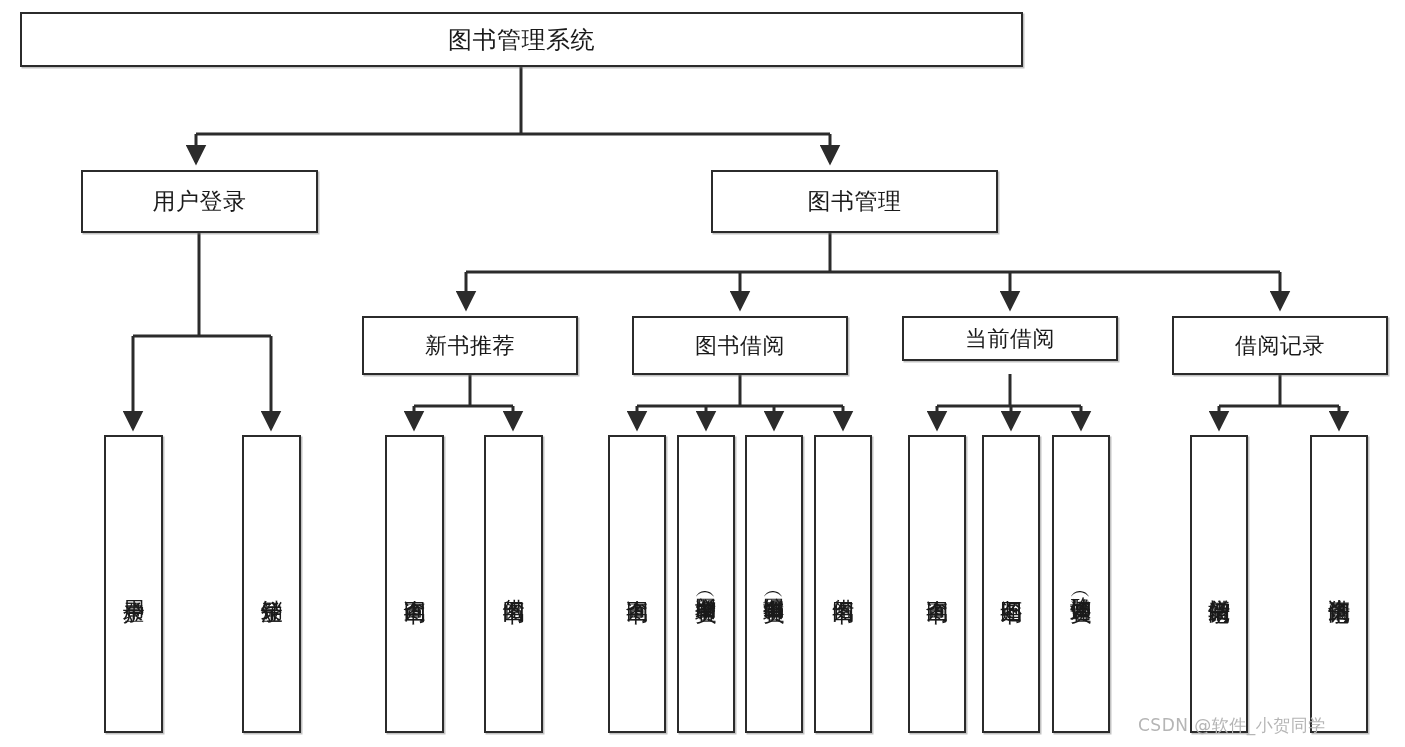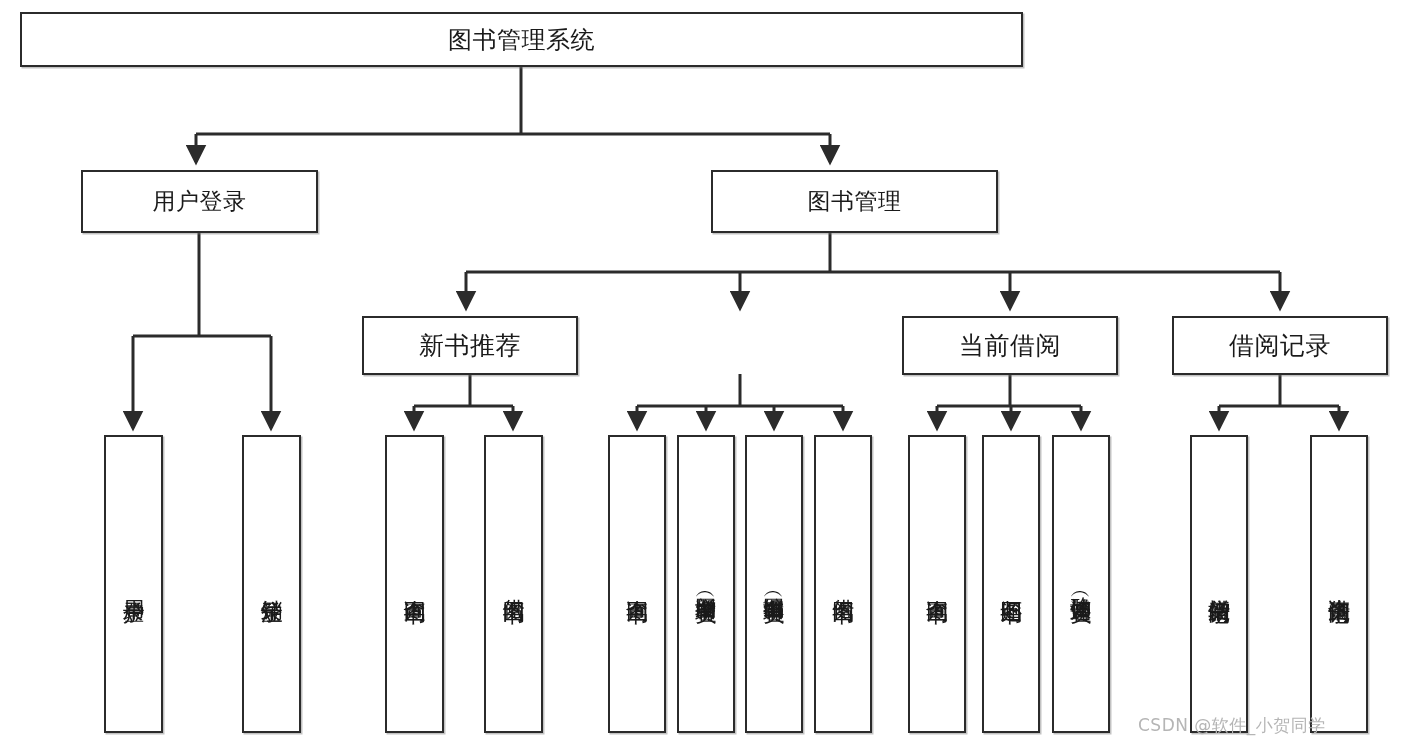--- a/index.html
+++ b/index.html
@@ -39,21 +39,21 @@
   }
   .node .label {
     display: block;
     text-align: center;
     line-height: 1.05;
     white-space: nowrap;
     letter-spacing: 0.5px;
   }
   .node.root .label { font-size: 24px; text-align: center; }
   .node.lvl2 .label { font-size: 23px; }
-  .node.lvl3 .label { font-size: 25px; }
+  .node.lvl3 .label { font-size: 22px; }
 
   .node.leaf {
     align-items: center;
     justify-content: center;
     padding: 6px 0;
   }
   .node.leaf .label {
     writing-mode: vertical-rl;
     text-orientation: upright;
     font-size: 22px;
@@ -137,21 +137,24 @@
   <div class="node lvl2" style="left:81px; top:170px; width:237px; height:63px;">
     <span class="label">用户登录</span>
   </div>
   <div class="node lvl2" style="left:711px; top:170px; width:287px; height:63px;">
     <span class="label">图书管理</span>
   </div>
 
   <div class="node lvl3" style="left:362px; top:316px; width:216px; height:59px;">
     <span class="label">新书推荐</span>
   </div>
-  <div class="node lvl3" style="left:902px; top:316px; width:216px; height:59px;">
+  <div class="node lvl3" style="left:632px; top:316px; width:216px; height:59px;">
+    <span class="label">图书借阅</span>
+  </div>
+  <div class="node lvl3" style="left:902px; top:316px; width:216px; height:45px;">
     <span class="label">当前借阅</span>
   </div>
   <div class="node lvl3" style="left:1172px; top:316px; width:216px; height:59px;">
     <span class="label">借阅记录</span>
   </div>
 
   <div class="node leaf" style="left:104px; top:435px; width:59px; height:298px;">
     <span class="label">用户登录</span>
   </div>
   <div class="node leaf" style="left:242px; top:435px; width:59px; height:298px;">

